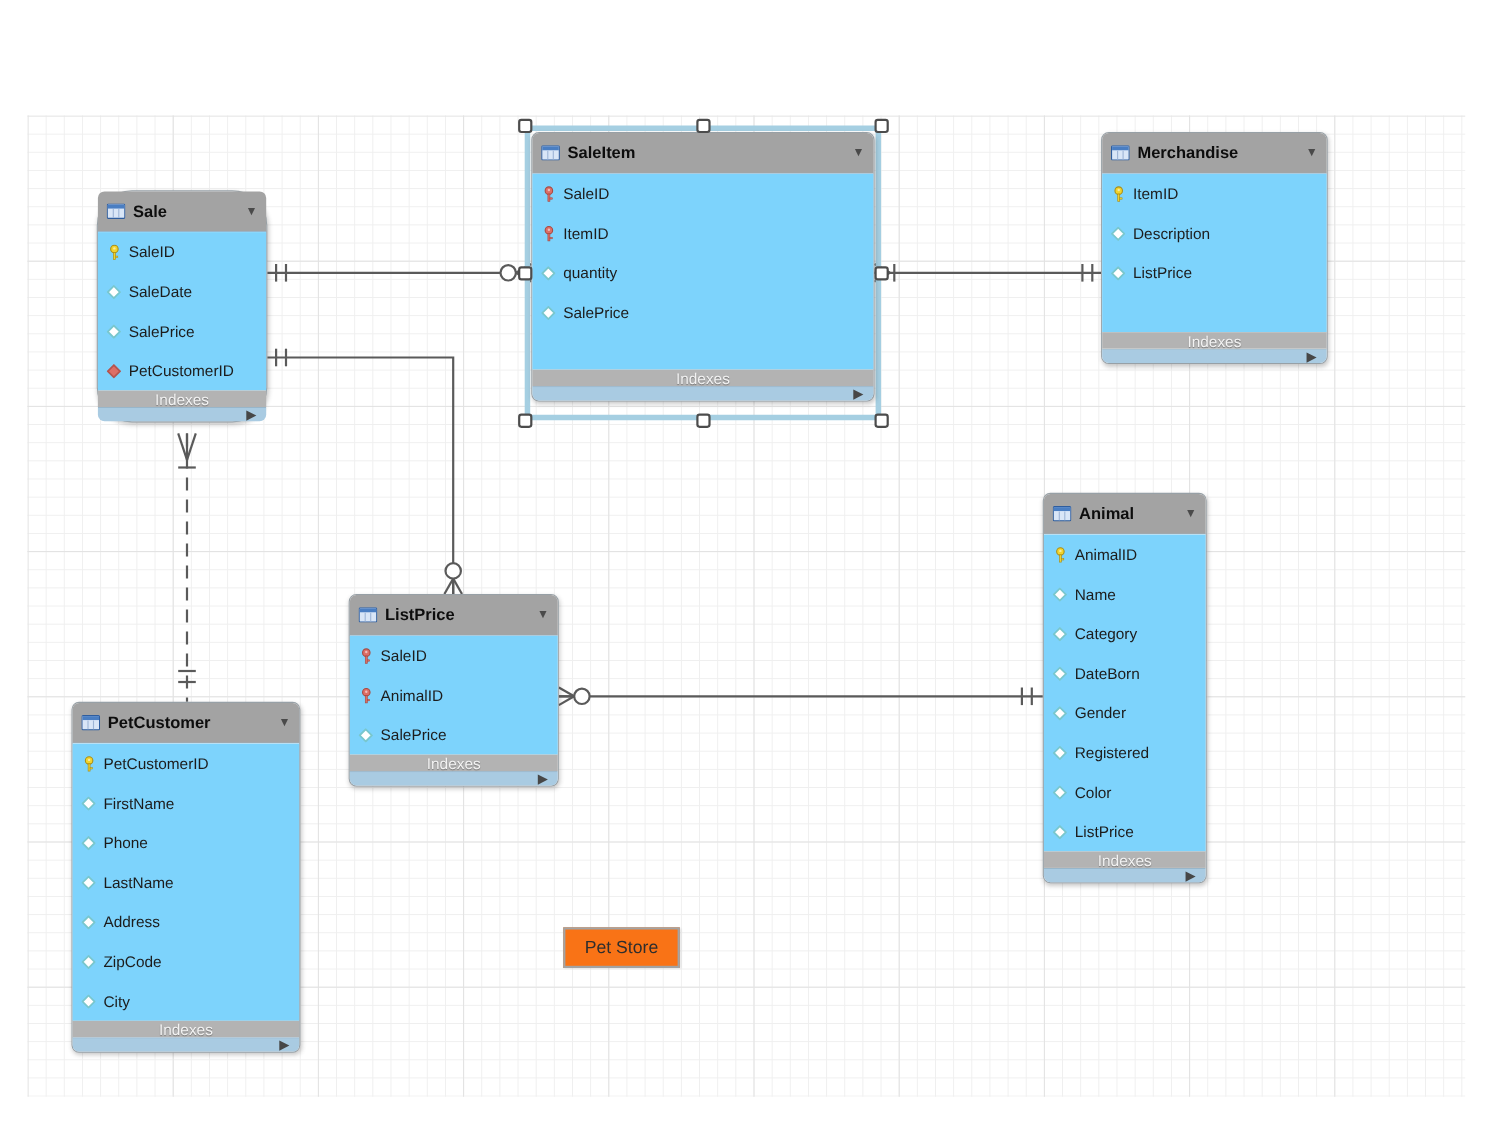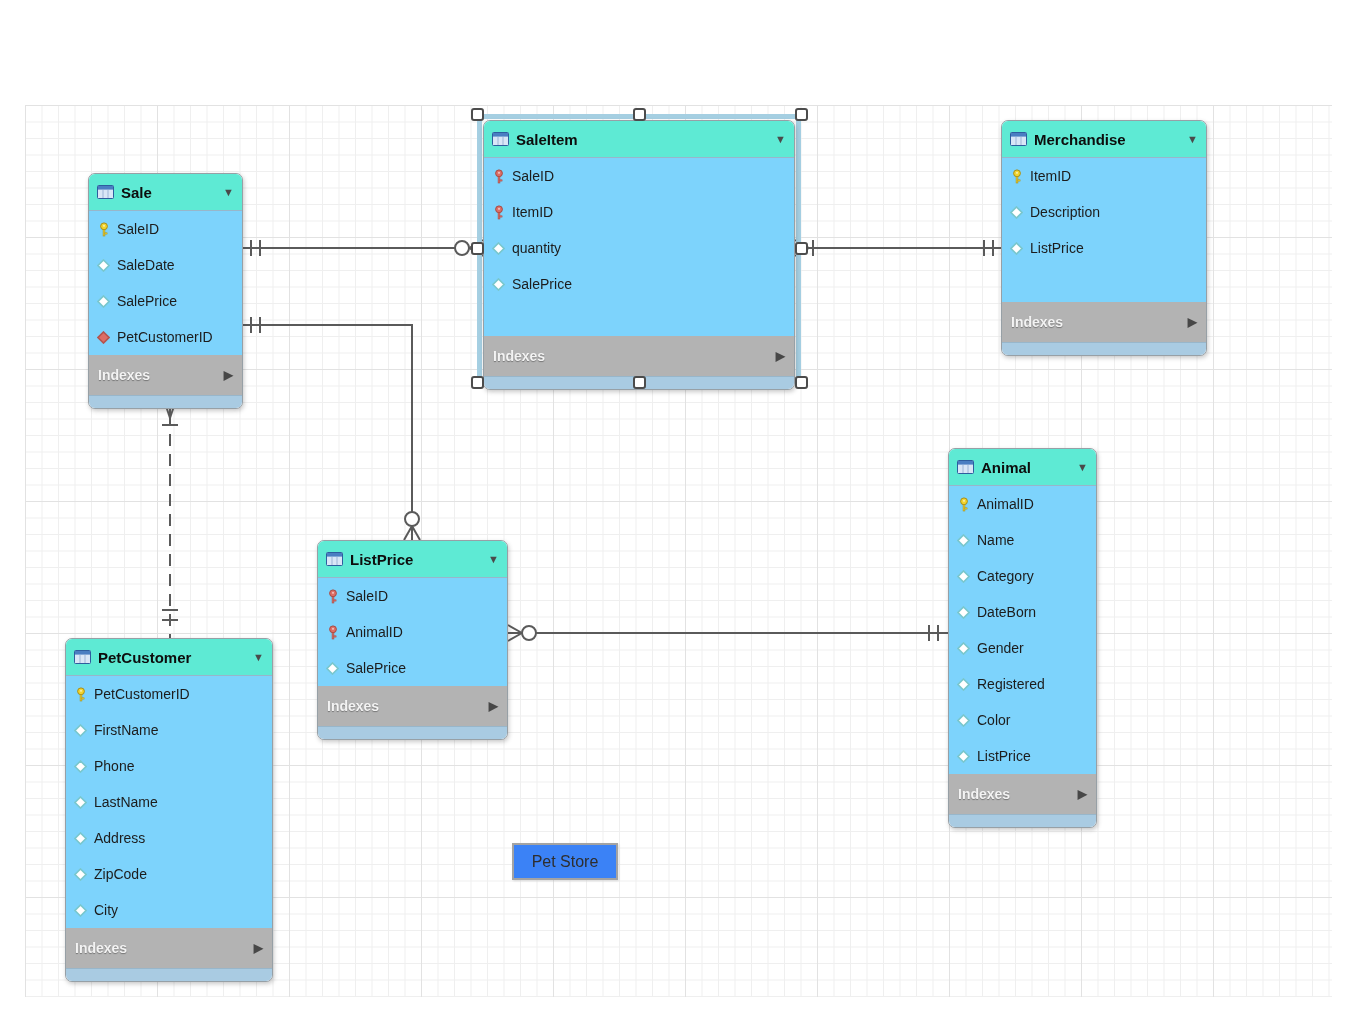--- a/index.html
+++ b/index.html
@@ -18,57 +18,58 @@
     z-index:0;
   }
   #wires { position:absolute; left:0; top:0; z-index:1; }
   .tbl {
     position:absolute; border:1px solid #97a0a6; border-radius:7px;
     background:#fff; box-shadow:1px 2px 4px rgba(60,60,60,.28); z-index:3;
     box-sizing:border-box;
   }
   .tbl-header {
     display:flex; align-items:center; gap:7px; height:36px;
-    background:#5eead4; border-bottom:1px solid #98b6ca;
+    background:#a3a3a3; border-bottom:1px solid #98b6ca;
     border-radius:6px 6px 0 0; padding:0 8px;
   }
   .tbl-name { font-weight:bold; font-size:15px; color:#0d0d0d; white-space:nowrap; }
   .tbl-collapse { margin-left:auto; font-size:11px; color:#4a4a4a; line-height:1; }
   .tbl-body { background:#7dd3fc; overflow:hidden; }
   .tbl-row {
     display:flex; align-items:center; gap:6px; height:36px;
     padding:0 7px; font-size:14px; color:#1c1c1c; white-space:nowrap;
   }
   .row-icon { width:15px; display:flex; align-items:center; justify-content:center; flex:0 0 15px; }
   .hdr-icon { display:flex; align-items:center; }
   .tbl-footer {
-    display:flex; align-items:center; height:40px; background:#b3b3b3;
-    padding:0 9px; color:#f3f3f3; font-weight:bold; font-size:14px;
+    display:flex; align-items:center; height:15px; background:#b3b3b3;
+    padding:0 9px; color:#f3f3f3; font-weight:normal; font-size:14px;
     text-shadow:0 1px 1px rgba(0,0,0,.35);
+    flex-direction:column;
   }
   .footer-arrow { margin-left:auto; color:#474747; text-shadow:none; font-size:12px; line-height:1; }
   .tbl-bar { height:12px; background:#a9cbe2; border-top:1px solid #98b6ca; border-radius:0 0 6px 6px; }
   .sel-frame { position:absolute; border:5px solid #a5cfe2; border-radius:4px; z-index:2; box-sizing:border-box; }
   .handle {
     position:absolute; width:13px; height:13px; background:#ffffff;
     border:2px solid #4c4c4c; border-radius:3px; box-sizing:border-box; z-index:6;
   }
   .note-label {
-    position:absolute; background:#3b82f6; border:2px solid #a3a3a3;
+    position:absolute; background:#f97316; border:2px solid #a3a3a3;
     display:flex; align-items:center; justify-content:center;
     font-size:16px; color:#2e2e2e; z-index:3; box-sizing:border-box;
     box-shadow:1px 1px 2px rgba(0,0,0,.12);
   }
 </style>
 </head>
 <body>
 
 <div id="canvas">
   <div id="grid"></div>
-<div class="tbl" style="left: 88px; top: 173px; width: 155px;">
+<div class="tbl" style="left: 88px; top: 173px; width: 155px; border-radius: 32px;">
       <div class="tbl-header">
         <span class="hdr-icon">
           <svg width="17" height="14" viewBox="0 0 17 14">
             <rect x="0.5" y="0.5" width="16" height="13" rx="1" fill="#d9e6f7" stroke="#2e5d9e"></rect>
             <rect x="1" y="1" width="15" height="3.6" fill="#4a7ec2"></rect>
             <line x1="6" y1="5" x2="6" y2="13" stroke="#9db4d6"></line>
             <line x1="11" y1="5" x2="11" y2="13" stroke="#9db4d6"></line>
           </svg>
         </span>
         <span class="tbl-name">Sale</span>

